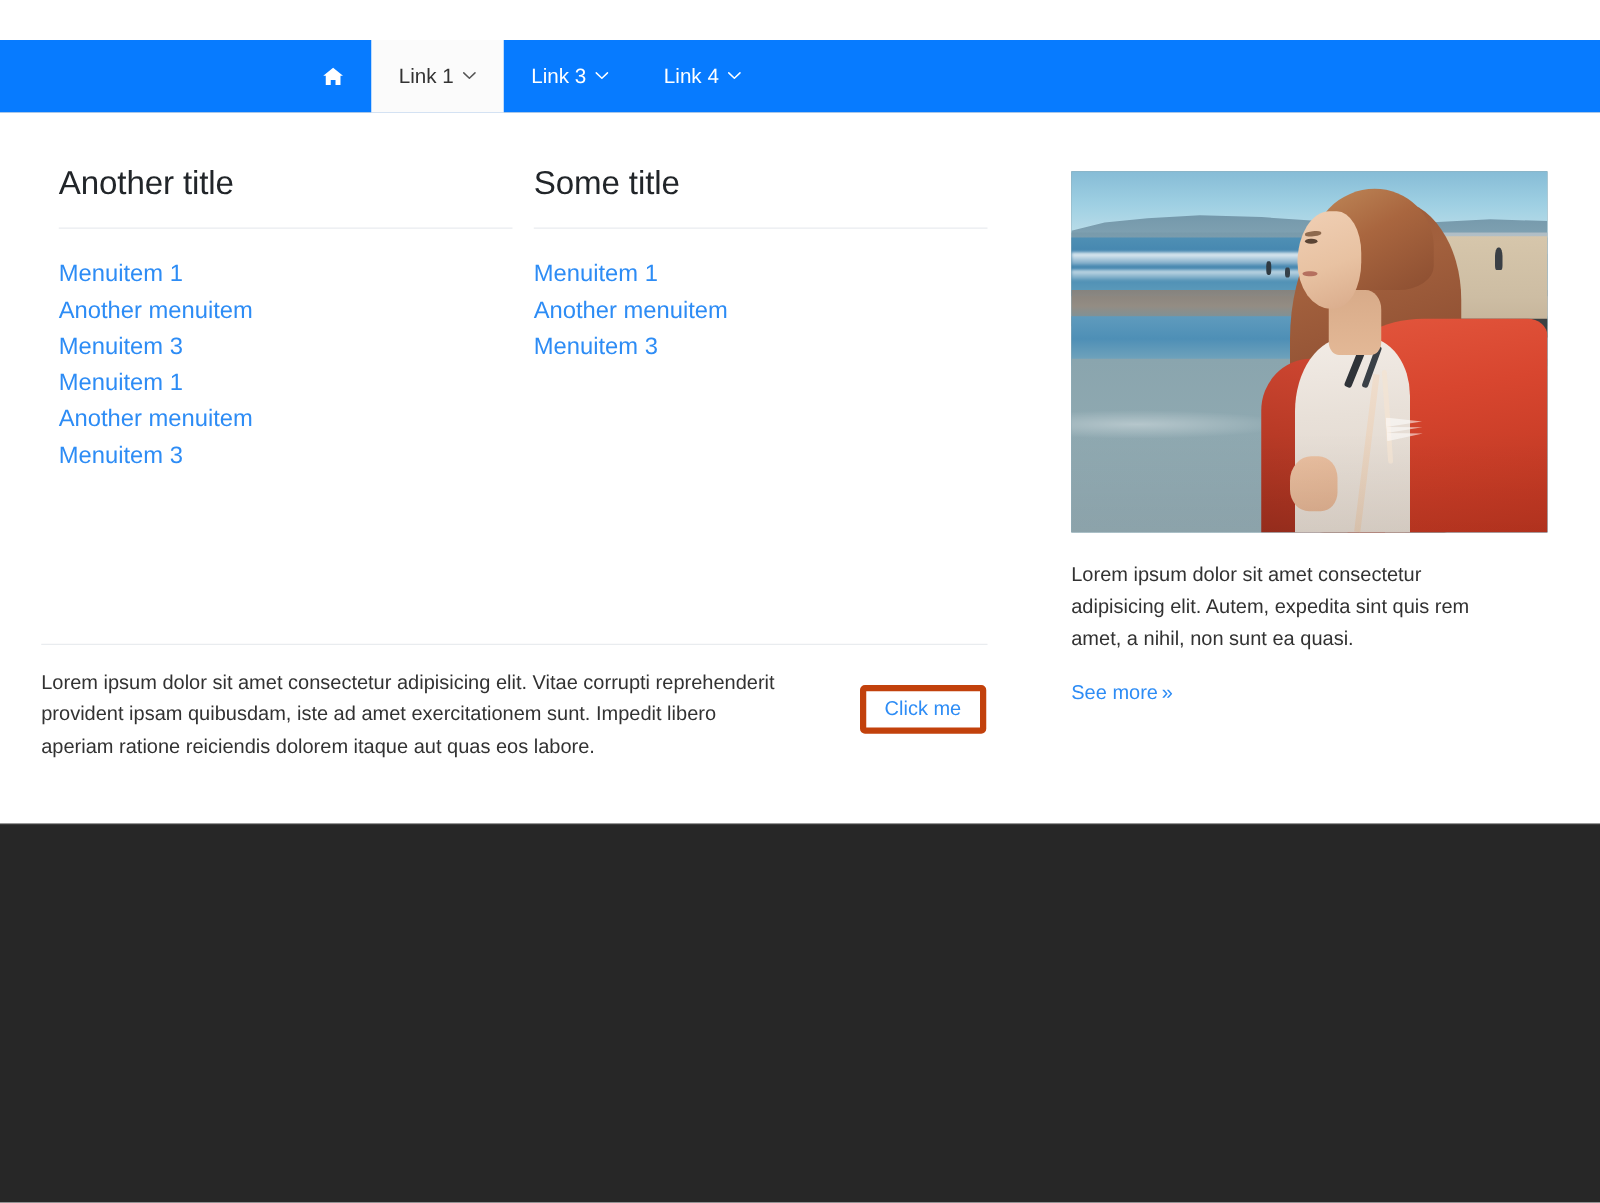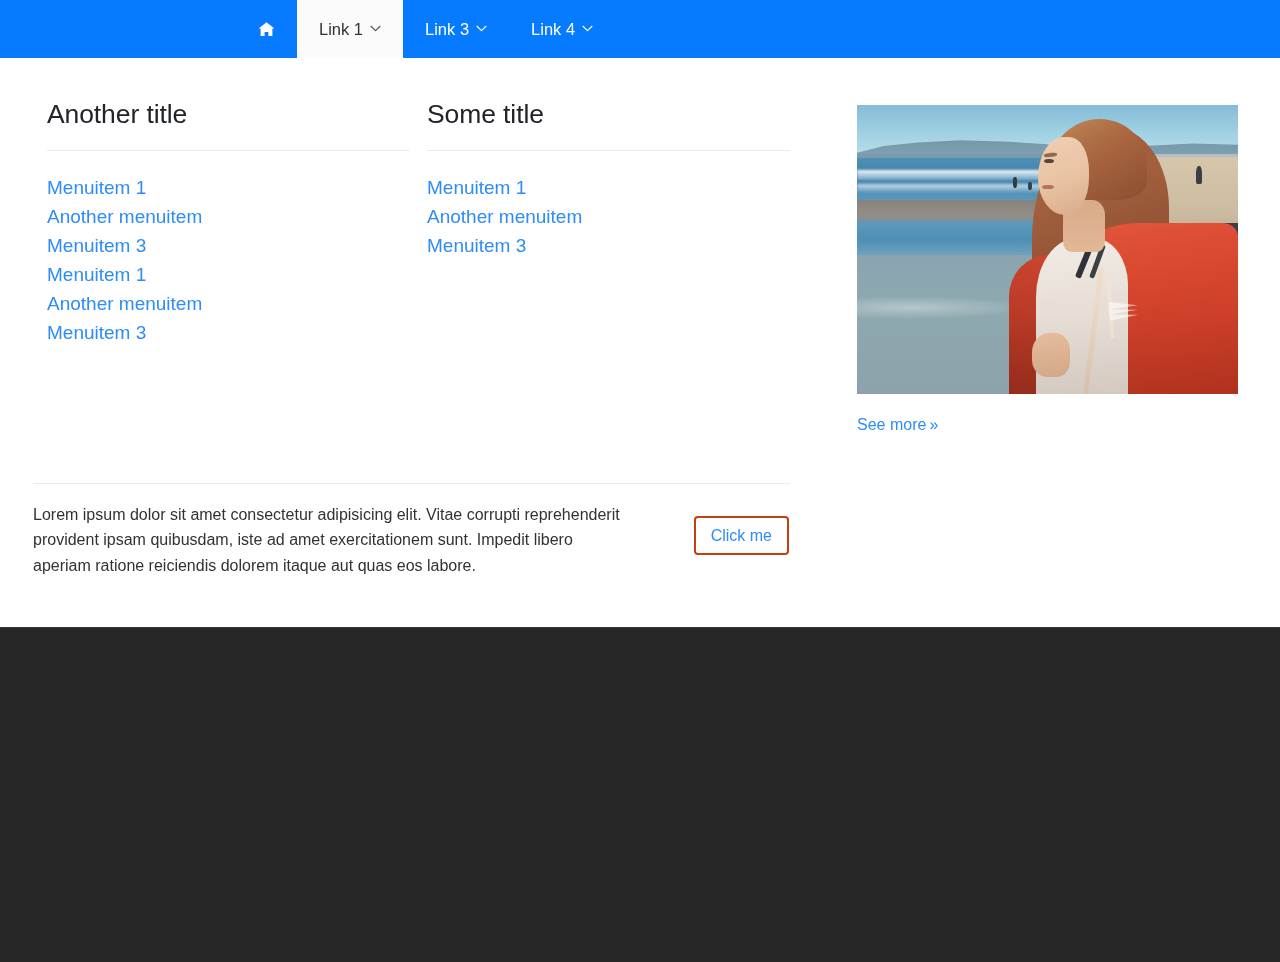--- a/index.html
+++ b/index.html
@@ -13,20 +13,21 @@
     background: #ffffff;
     font-family: "Liberation Sans", sans-serif;
     -webkit-font-smoothing: antialiased;
   }
 
   .page {
     position: relative;
     width: 1280px;
     height: 774px;
     background: #a3a3a3;
+    margin-top: 32px;
   }
 
   
   .navbar {
     position: absolute;
     left: 0;
     top: 0;
     width: 1280px;
     height: 58px;
     background: #077bff;
@@ -157,21 +158,21 @@
     line-height: 1.58;
     margin: 0;
   }
   .btn-outline {
     display: inline-flex;
     align-items: center;
     justify-content: center;
     min-width: 93px;
     height: 39px;
     padding: 0 15px;
-    border: 2px solid #c2410c;
+    border: 5px solid #c2410c;
     border-radius: 4px;
     background: #ffffff;
     color: #2d8cf5;
     font-size: 16px;
     font-family: "Liberation Sans", sans-serif;
     line-height: 1;
     cursor: pointer;
     margin-top: 14px;
     margin-right: 1px;
   }
@@ -516,20 +517,21 @@
           <div class="ph-brow"></div>
           <div class="ph-eye"></div>
           <div class="ph-lip"></div>
           <div class="ph-zipper"></div>
           <div class="ph-drawcord"></div>
           <div class="ph-logo"></div>
           <div class="ph-hand"></div>
           <div class="ph-shadow"></div>
         </div>
       </div>
+      <p class="mm-figure-caption">Lorem ipsum dolor sit amet consectetur adipisicing elit. Autem, expedita sint quis rem amet, a nihil, non sunt ea quasi.</p>
       <a class="see-more">
         <span>See more</span><span class="chev">»</span>
       </a>
     </div>
 
   </div>
 
   <div class="footer"></div>
 
 </div>

